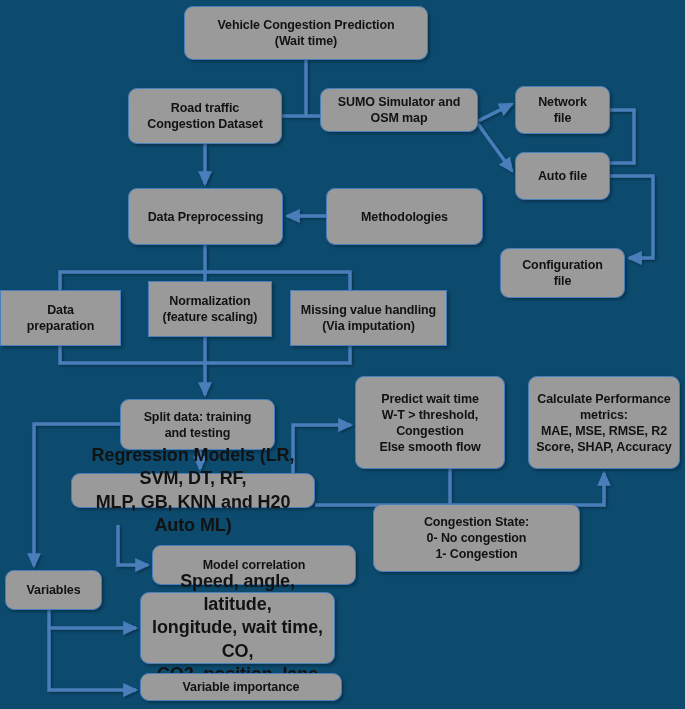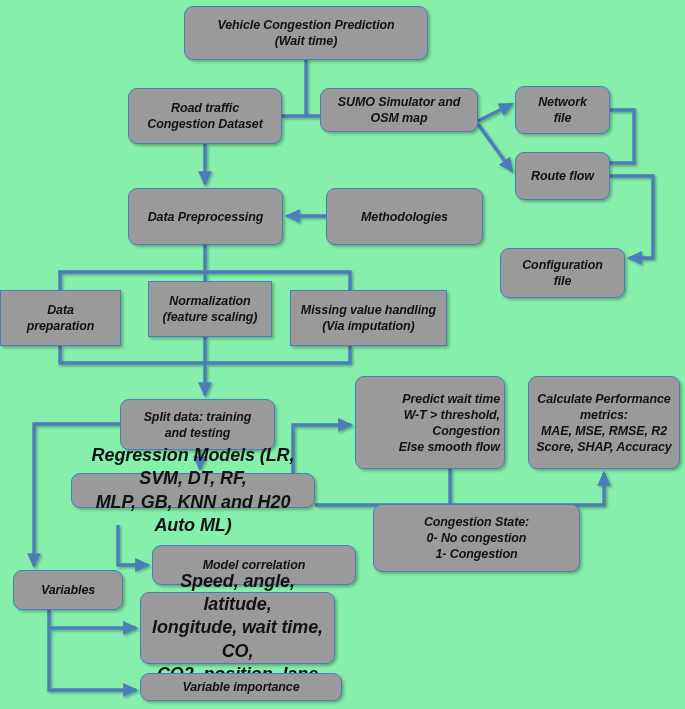--- a/index.html
+++ b/index.html
@@ -7,23 +7,22 @@
     padding: 0;
     background: #ffffff;
   }
   body {
     font-family: "Liberation Sans", sans-serif;
   }
   #canvas {
     position: relative;
     width: 685px;
     height: 709px;
-    background: #86efac;
+    background: #0c4a6e;
     overflow: hidden;
-    font-style: italic;
   }
   #edges {
     position: absolute;
     left: 0;
     top: 0;
     width: 685px;
     height: 709px;
   }
   .node {
     position: absolute;
@@ -111,21 +110,21 @@
     <div class="node" style="left: 128px; top: 88px; width: 154px; height: 56px; font-size: 12.5px;">
       <span>Road traffic<br>Congestion Dataset</span>
     </div>
     <div class="node" style="left: 320px; top: 88px; width: 158px; height: 44px; font-size: 12.5px;">
       <span>SUMO Simulator and<br>OSM map</span>
     </div>
     <div class="node" style="left: 515px; top: 86px; width: 95px; height: 48px; font-size: 12.5px;">
       <span>Network<br>file</span>
     </div>
     <div class="node" style="left: 515px; top: 152px; width: 95px; height: 48px; font-size: 12.5px;">
-      <span>Route flow</span>
+      <span>Auto file</span>
     </div>
     <div class="node" style="left: 500px; top: 233px; width: 125px; height: 50px; font-size: 12.5px; margin-top: 15px;">
       <span>Configuration<br>file</span>
     </div>
     <div class="node" style="left: 128px; top: 188px; width: 155px; height: 57px; font-size: 12.5px;">
       <span>Data Preprocessing</span>
     </div>
     <div class="node" style="left: 326px; top: 188px; width: 157px; height: 57px; font-size: 12.5px; justify-content: center;">
       <span>Methodologies</span>
     </div>
@@ -134,36 +133,36 @@
     </div>
     <div class="node square" style="left: 148px; top: 281px; width: 124px; height: 56px; font-size: 12.5px;">
       <span>Normalization<br>(feature scaling)</span>
     </div>
     <div class="node square" style="left: 290px; top: 290px; width: 157px; height: 56px; font-size: 12.5px;">
       <span>Missing value handling<br>(Via imputation)</span>
     </div>
     <div class="node" style="left: 120px; top: 399px; width: 155px; height: 51px; font-size: 12.5px;">
       <span>Split data: training<br>and testing</span>
     </div>
-    <div class="node" style="left: 355px; top: 376px; width: 150px; height: 93px; font-size: 12.5px; text-align: right;">
+    <div class="node" style="left: 355px; top: 376px; width: 150px; height: 93px; font-size: 12.5px;">
       <span>Predict wait time<br>W-T &gt; threshold,<br>Congestion<br>Else smooth flow</span>
     </div>
     <div class="node" style="left: 528px; top: 376px; width: 152px; height: 93px; font-size: 12.5px;">
       <span>Calculate Performance<br>metrics:<br>MAE, MSE, RMSE, R2<br>Score, SHAP, Accuracy</span>
     </div>
     <div class="node" style="left: 71px; top: 473px; width: 244px; height: 35px; font-size: 18px;">
       <span>Regression Models (LR, SVM, DT, RF,<br>MLP, GB, KNN and H20 Auto ML)</span>
     </div>
     <div class="node" style="left: 373px; top: 504px; width: 207px; height: 68px; font-size: 12.5px;">
       <span>Congestion State:<br>0-   No congestion<br>       1-   Congestion</span>
     </div>
     <div class="node" style="left: 152px; top: 545px; width: 204px; height: 40px; font-size: 12.5px;">
       <span>Model correlation</span>
     </div>
-    <div class="node" style="left: 13px; top: 570px; width: 110px; height: 40px; font-size: 12.5px;">
+    <div class="node" style="left: 5px; top: 570px; width: 97px; height: 40px; font-size: 12.5px;">
       <span>Variables</span>
     </div>
     <div class="node" style="left: 140px; top: 592px; width: 195px; height: 72px; font-size: 18px;">
       <span>Speed, angle, latitude,<br>longitude, wait time, CO,<br>CO2, position, lane</span>
     </div>
     <div class="node" style="left: 140px; top: 673px; width: 202px; height: 28px; font-size: 12.5px;">
       <span>Variable importance</span>
     </div>
   </div>
 

